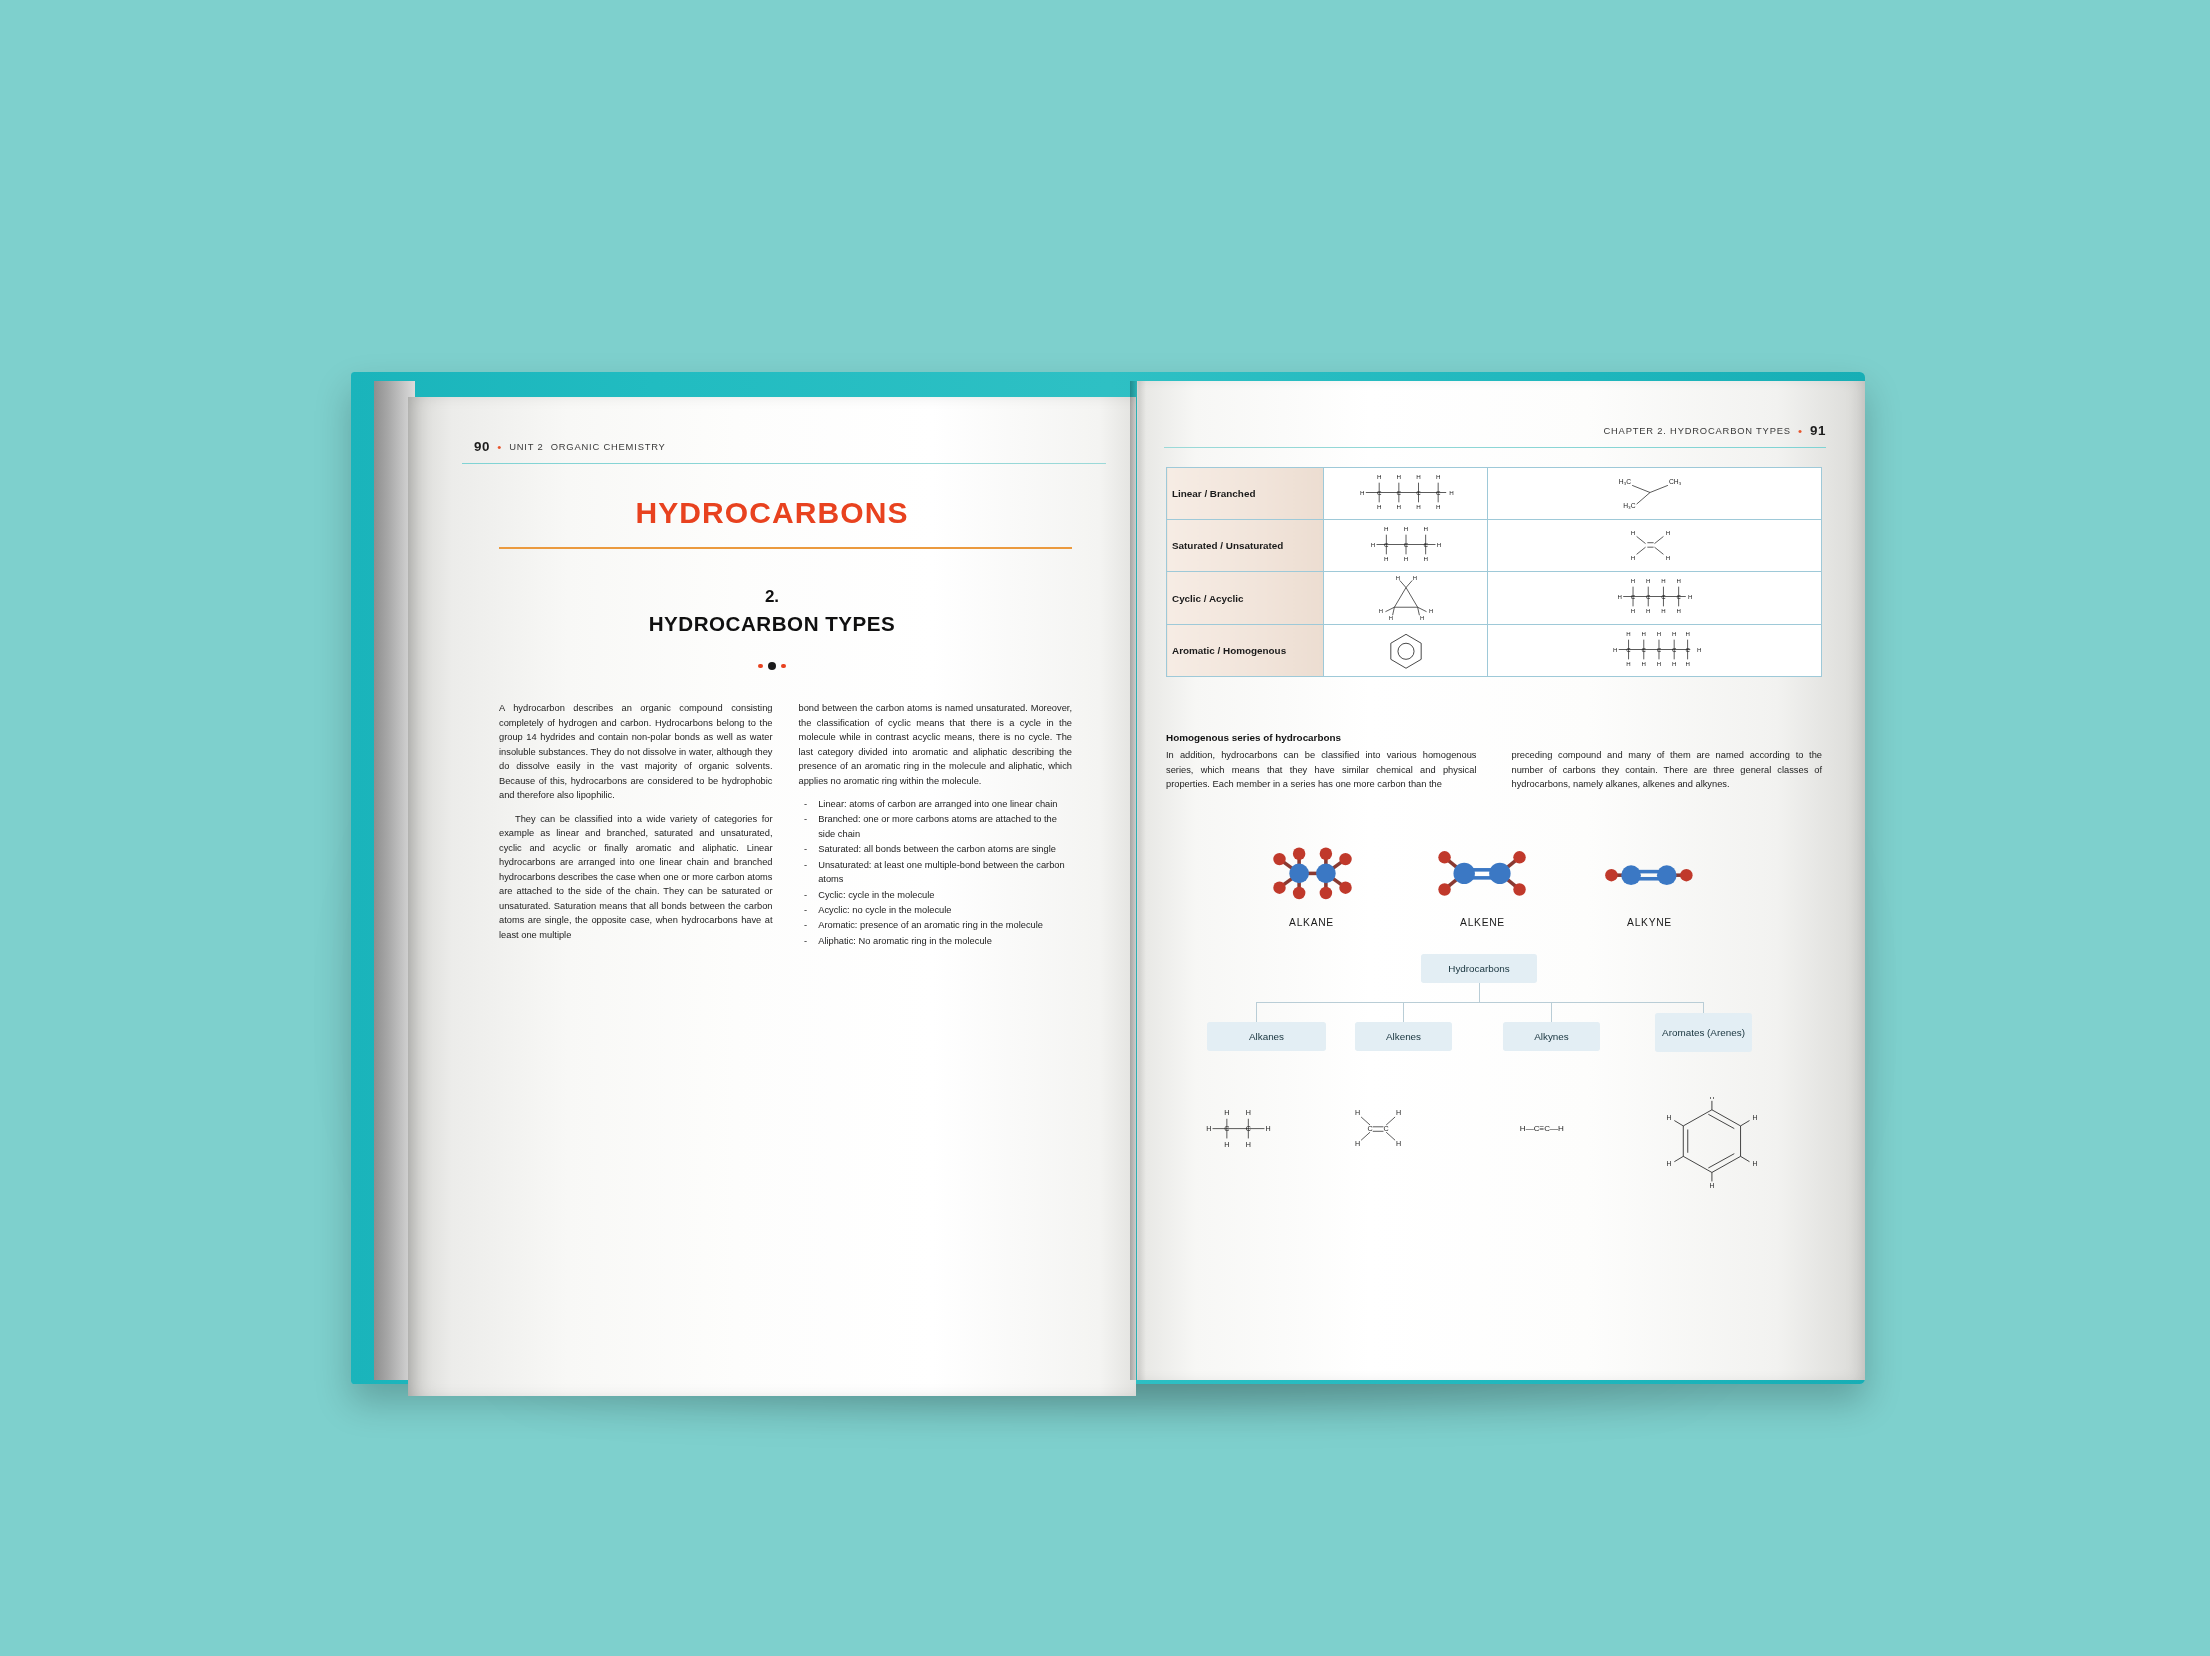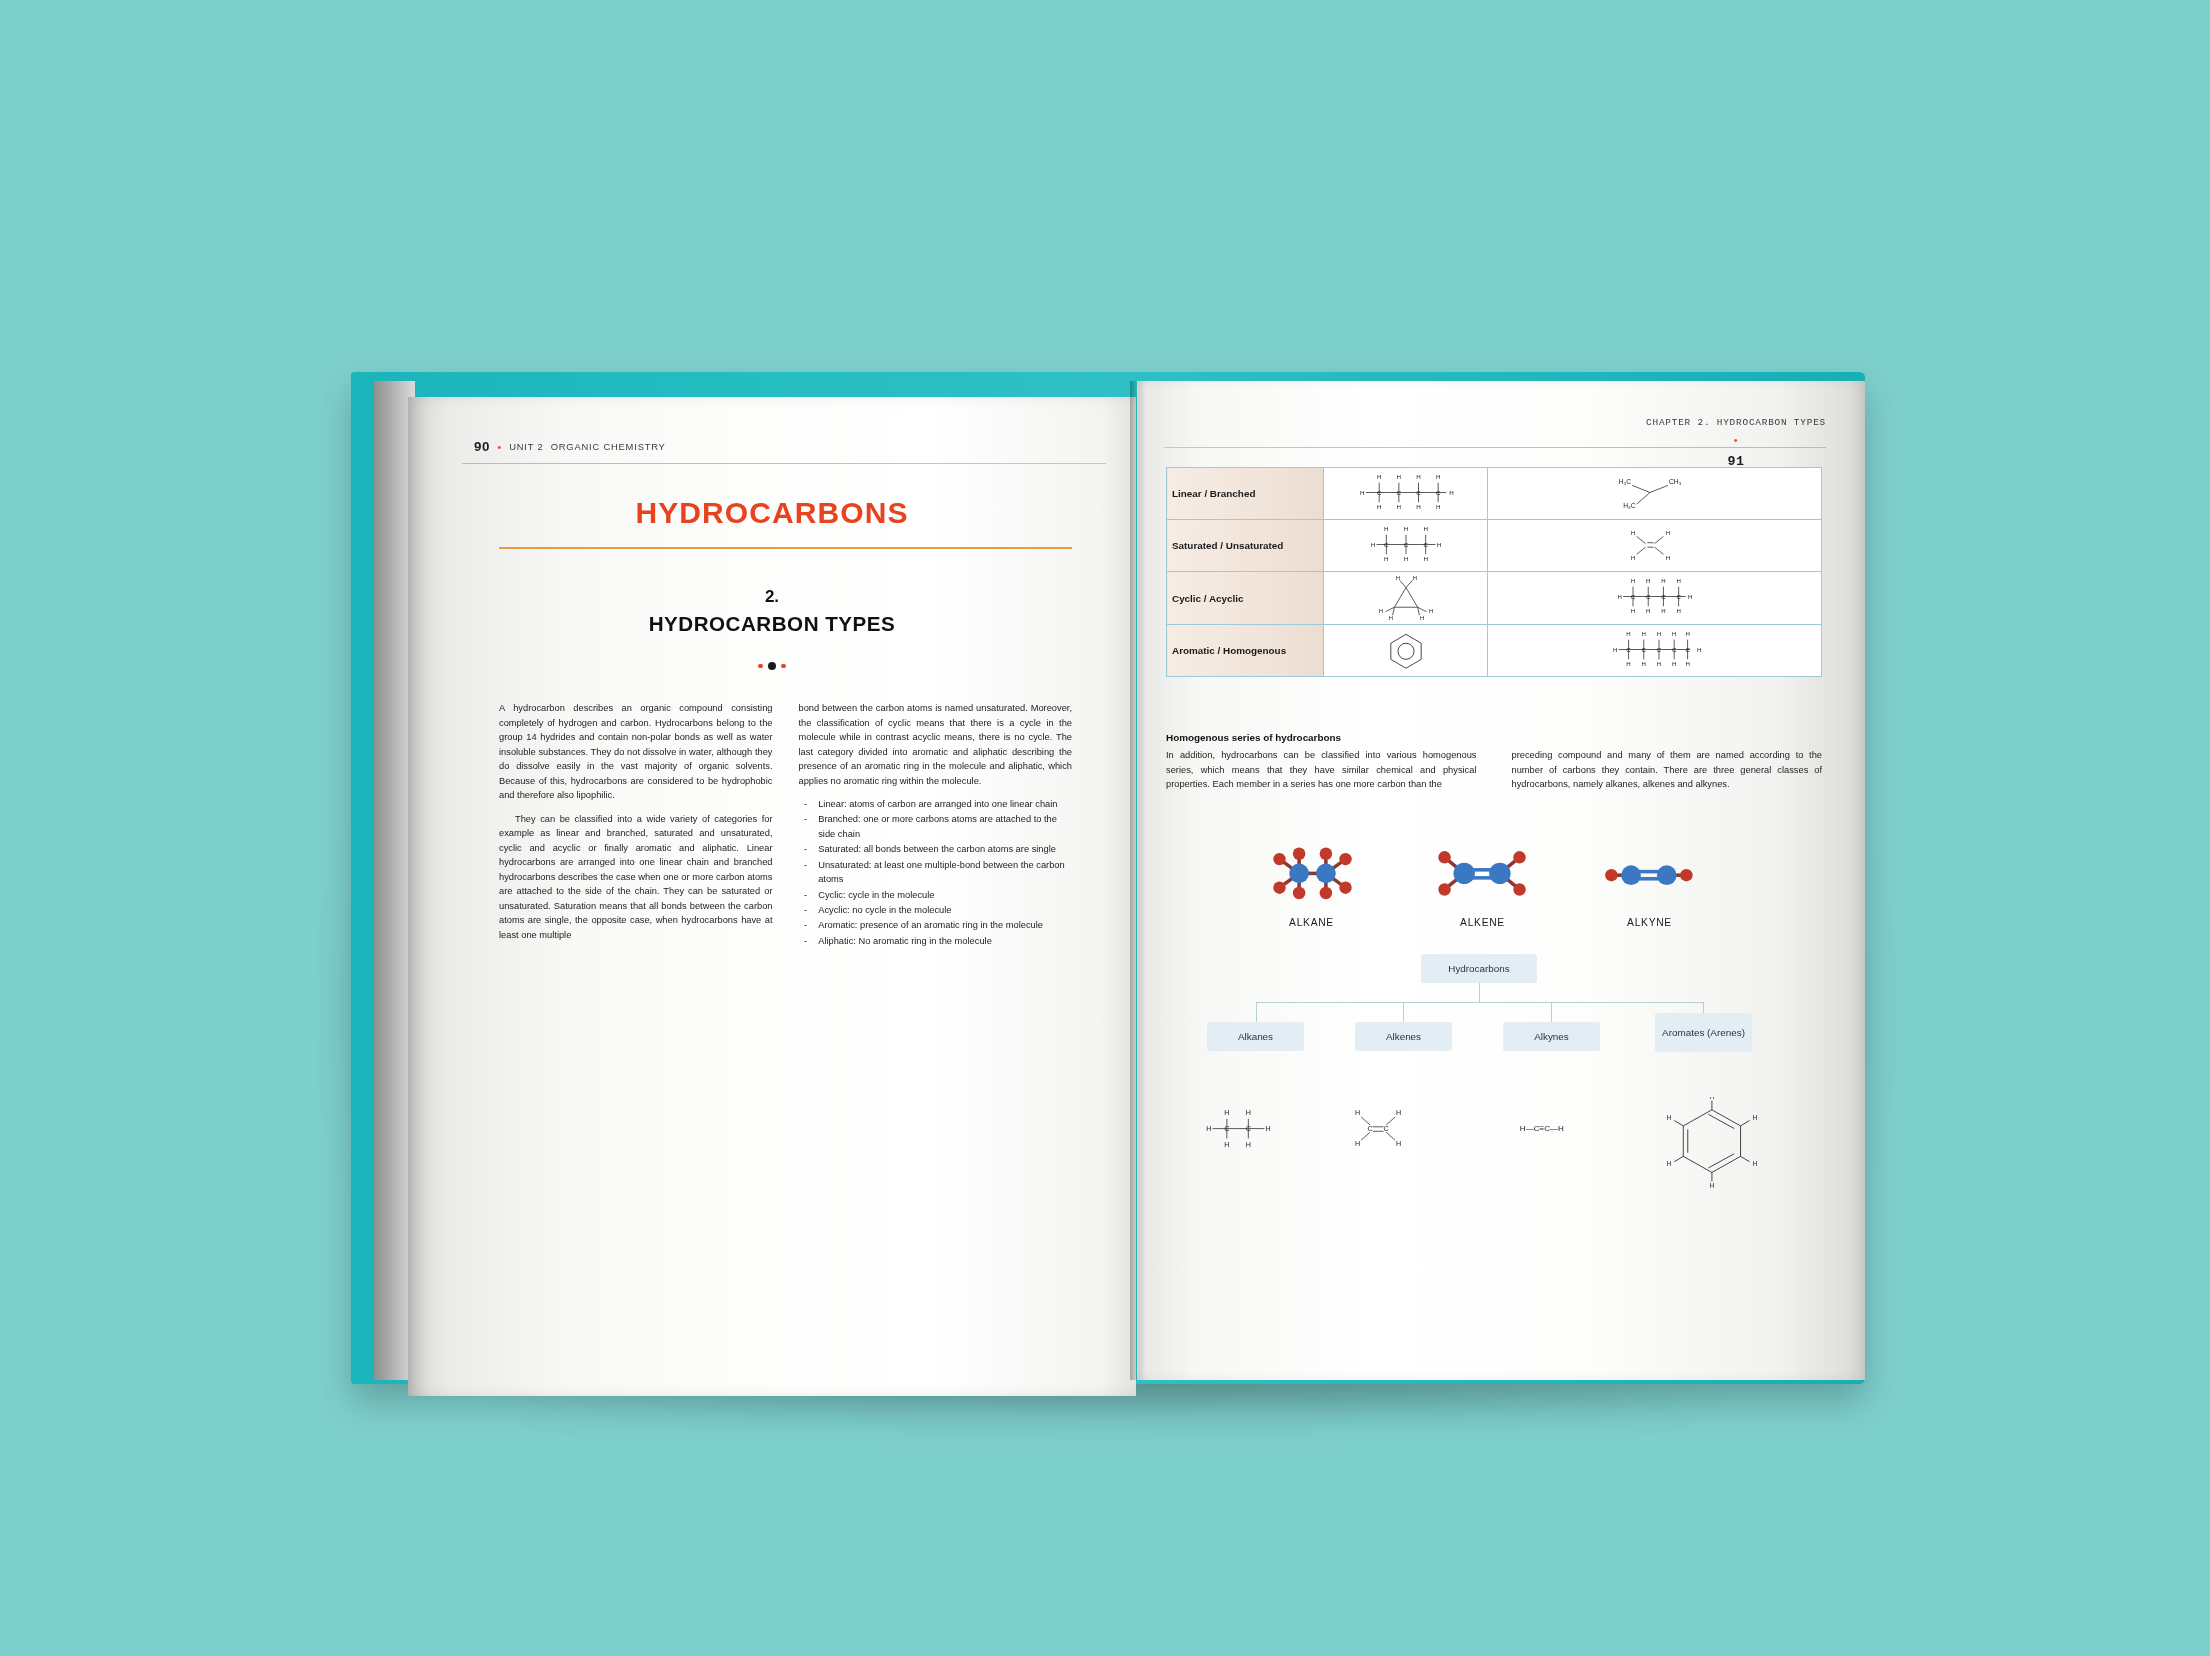--- a/index.html
+++ b/index.html
@@ -55,21 +55,21 @@
     position:absolute;top:36px;height:27px;
     font-size:9.9px;letter-spacing:0.6px;color:#2b2b2b;
     display:flex;align-items:center;gap:7.2px;
   }
   .hdr .pn{
     font-size:13.4px;font-weight:700;color:#1d1d1d;
   }
   .hdr .dot{color:#e8542b;font-size:11.6px;line-height:1;}
   .hdr .tx{font-size:9.4px;letter-spacing:0.8px;color:#3a3a3a;}
   .hdr-left{left:66px;}
-  .hdr-right{right:39px;flex-direction:column;font-family:Liberation Mono, monospace;}
+  .hdr-right{right:39px;flex-direction:row;}
   .hdr-rule{
     position:absolute;left:54px;right:30px;top:66px;height:0.9px;
     background:linear-gradient(90deg,#7fd3d4,#9bd9d8);
   }
   .hdr-rule-r{
     position:absolute;left:27px;right:39px;top:66px;height:0.9px;
     background:linear-gradient(90deg,#9bd9d8,#7fd3d4);
   }
 
   
@@ -472,21 +472,21 @@
       </div>
 
       <div class="flow">
         <div class="node" style="left:255px;top:0px;width:116px;height:29px;">Hydrocarbons</div>
         <div class="flow-line" style="left:313px;top:29px;width:0.9px;height:19.7px;"></div>
         <div class="flow-line" style="left:90px;top:48px;width:448px;height:0.9px;"></div>
         <div class="flow-line" style="left:90px;top:48px;width:0.9px;height:19.7px;"></div>
         <div class="flow-line" style="left:237px;top:48px;width:0.9px;height:19.7px;"></div>
         <div class="flow-line" style="left:385px;top:48px;width:0.9px;height:19.7px;"></div>
         <div class="flow-line" style="left:537px;top:48px;width:0.9px;height:19.7px;"></div>
-        <div class="node" style="left:41px;top:68px;width:97px;height:29px;">Alkanes</div>
+        <div class="node" style="left:41px;top:68px;width:119px;height:29px;">Alkanes</div>
         <div class="node" style="left:189px;top:68px;width:97px;height:29px;">Alkenes</div>
         <div class="node" style="left:337px;top:68px;width:97px;height:29px;">Alkynes</div>
         <div class="node" style="left:489px;top:59px;width:97px;height:39px;">Aromates (Arenes)</div>
       </div>
 
       <div class="fdiag">
         <svg width="656" height="99" viewBox="0 0 733 110">
 
           <g>
             <g stroke="#1a1a1a" stroke-width="0.8" fill="none">

